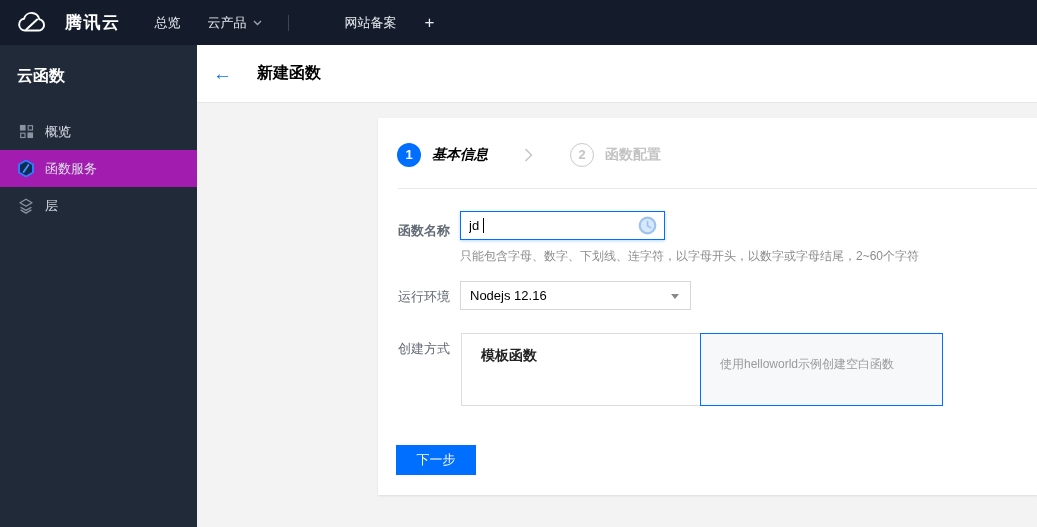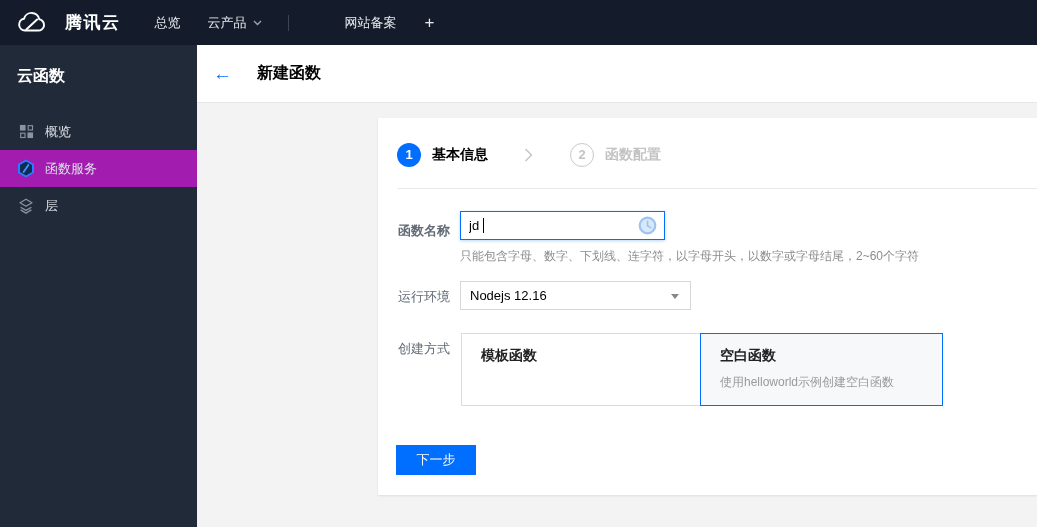--- a/index.html
+++ b/index.html
@@ -57,21 +57,21 @@
 
   
   .steps { position:absolute; left:19px; top:25px; display:flex; align-items:center; }
   .step-circle {
     width:24px; height:24px; border-radius:50%; text-align:center;
     font-size:13px; font-weight:bold;
   }
   .step-circle.active { background:#006eff; color:#fff; line-height:24px; }
   .step-circle.pending { border:1px solid #c9c9c9; color:#c3c3c3; line-height:22px; background:#fff; }
   .step-label { margin-left:11px; font-size:14px; font-weight:bold; }
-  .step-label.active { color:#000; }
+  .step-label.active { color:#000;font-style:italic; }
   .step-label.pending { color:#c3c3c3; }
   .step-chevron { margin-left:36px; margin-right:37px; display:flex; }
 
   .card-divider { position:absolute; left:20px; right:0; top:70px; height:1px; background:#e8e8e8; }
 
   
   .form-label { position:absolute; left:20px; font-size:13px; color:#616a75; }
   .lbl-name    { top:104px;font-weight:bold; }
   .lbl-runtime { top:170px; }
   .lbl-method  { top:222px; }
@@ -222,20 +222,19 @@
       <span class="select-caret"></span>
     </div>
 
     <div class="form-label lbl-method">创建方式</div>
 
     <div class="opt-card first">
       <div class="opt-title">模板函数</div>
     </div>
 
     <div class="opt-card selected">
-      <div class="opt-title">空白函数</div>
       <div class="opt-desc">使用helloworld示例创建空白函数</div>
     </div>
 
     <button class="next-btn">下一步</button>
 
   </div>
 </div>
 
 </body></html>

